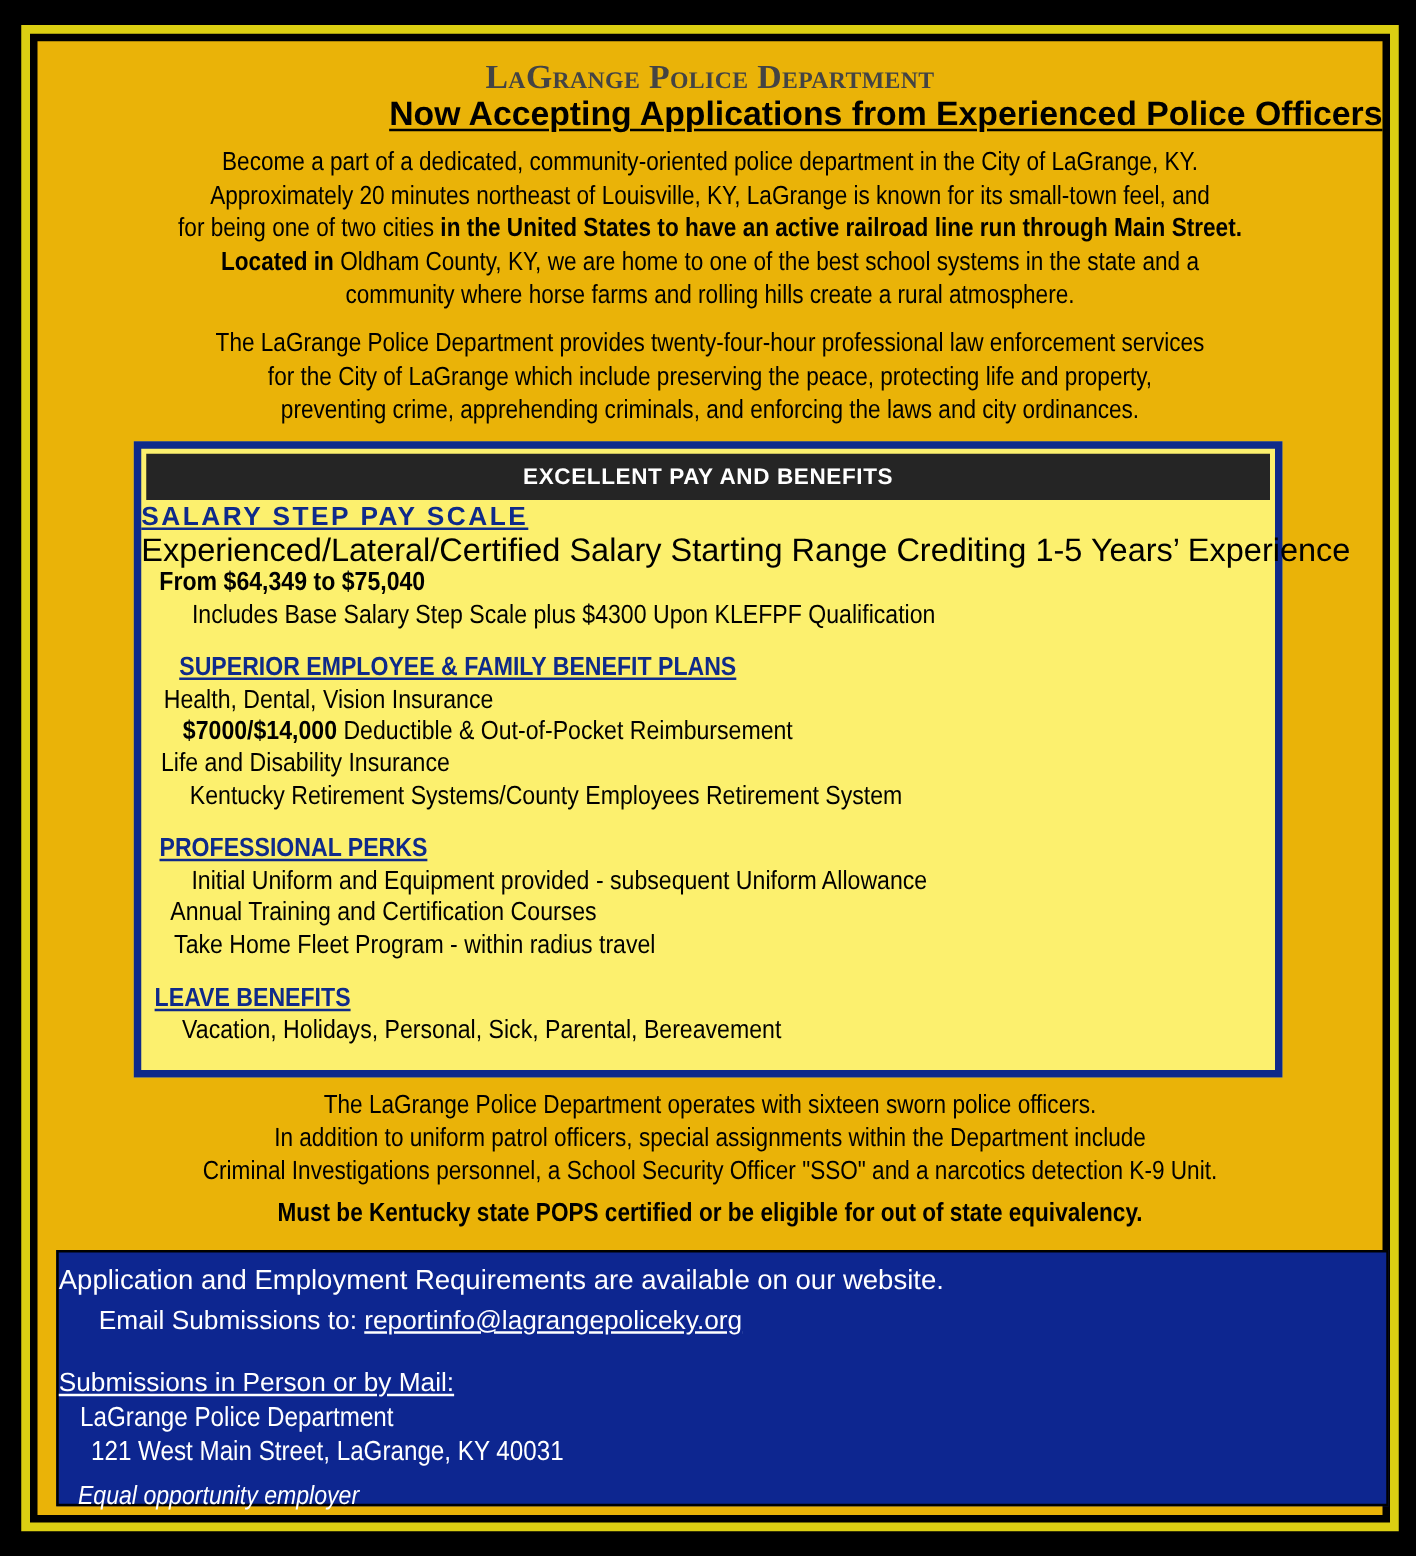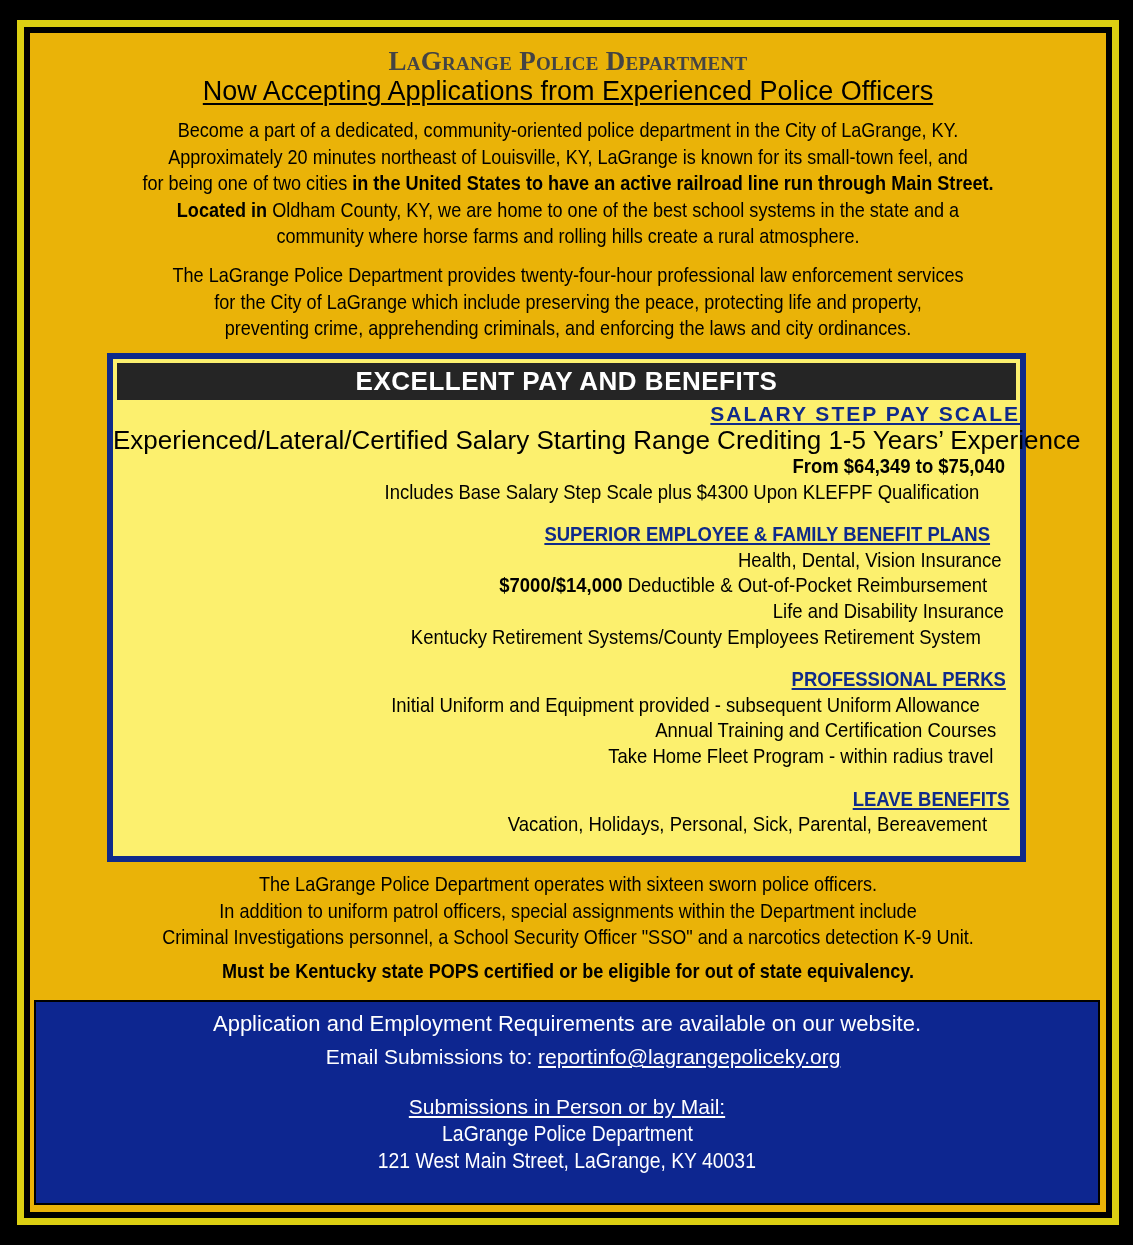--- a/index.html
+++ b/index.html
@@ -30,22 +30,22 @@
       font-weight: bold;
       font-size: 27px;
       color: #444;
       letter-spacing: 0.3px;
       font-variant: small-caps;
       text-align: center;
       line-height: 30px;
     }
     .headline {
       position: absolute; left: 0; right: 0; top: 43px;
-      text-align: center;
-      font-weight: normal;
+      text-align: right;
+      font-weight: bold;
       font-size: 27px;
       color: #000;
       line-height: 30px;
     }
     .headline span { text-decoration: underline; text-decoration-thickness: 2px; text-underline-offset: 3px; }
     .narrow {
       font-family: "Liberation Sans", sans-serif;
       font-size: 21px;
       line-height: 26.5px;
       color: #000;
@@ -64,28 +64,28 @@
       box-sizing: border-box;
       border: 6px solid #0f2a8a;
       background: #fcf06e;
     }
     .benefits-header {
       position: absolute; left: 4px; top: 4px; right: 4px;
       height: 37px;
       background: #252525;
       color: #fff;
       font-weight: bold;
-      font-size: 26px;
+      font-size: 18px;
       line-height: 37px;
       text-align: center;
       letter-spacing: 0.5px;
     }
     .benefits-body {
       position: absolute; left: 0; right: 0; top: 42px;
-      text-align: right;
+      text-align: left;
       color: #000;
     }
     .sec-title {
       color: #0f2a8a;
       font-weight: bold;
       text-decoration: underline;
       text-underline-offset: 2px;
     }
     .salary-title {
       font-size: 21px; line-height: 26px; letter-spacing: 2px;
@@ -101,27 +101,27 @@
     .row { display: block; }
 
     .dept-info { position: absolute; left: -60px; right: -60px; top: 838px; text-align: center; }
     .requirement {
       position: absolute; left: -60px; right: -60px; top: 925px;
       text-align: center;
     }
 
     .contact-box {
       position: absolute;
-      left: 4px; top: 967px;
+      left: 15px; top: 967px;
       width: 1066px; height: 205px;
       box-sizing: border-box;
       border: 2px solid #000;
       background: #0d2690;
       color: #fff;
-      text-align: center;
+      text-align: left;
     }
     .contact-main { font-size: 22px; line-height: 26px; margin-top: 9px; }
     .contact-email { font-size: 21px; line-height: 26px; margin-top: 7px; padding-left: 32px; }
     .contact-email a, .contact-mail-label { color: #fff; text-decoration: underline; }
     .contact-mail-label { font-size: 21px; line-height: 26px; margin-top: 24px; display: inline-block; }
     .contact-addr { font-size: 21px; line-height: 27px; }
     .contact-eoe { font-size: 20px; line-height: 26px; font-style: italic; margin-top: 10px; }
   </style>
 </head>
 <body>
@@ -194,15 +194,16 @@
   </div>
 
   <div class="contact-box">
     <div class="contact-main">Application and Employment Requirements are available on our website.</div>
     <div class="contact-email">
       <span>Email Submissions to: </span><a>reportinfo@lagrangepoliceky.org</a>
     </div>
     <div class="row"><span class="contact-mail-label">Submissions in Person or by Mail:</span></div>
     <div class="row"><span class="narrow-line contact-addr" style="font-size:22px">LaGrange Police Department</span></div>
     <div class="row"><span class="narrow-line contact-addr" style="font-size:22px">121 West Main Street, LaGrange, KY 40031</span></div>
+    <div class="contact-eoe"><span class="narrow-line" style="font-style:italic">Equal opportunity employer</span></div>
   </div>
 
 </div>
 
 </body></html>

